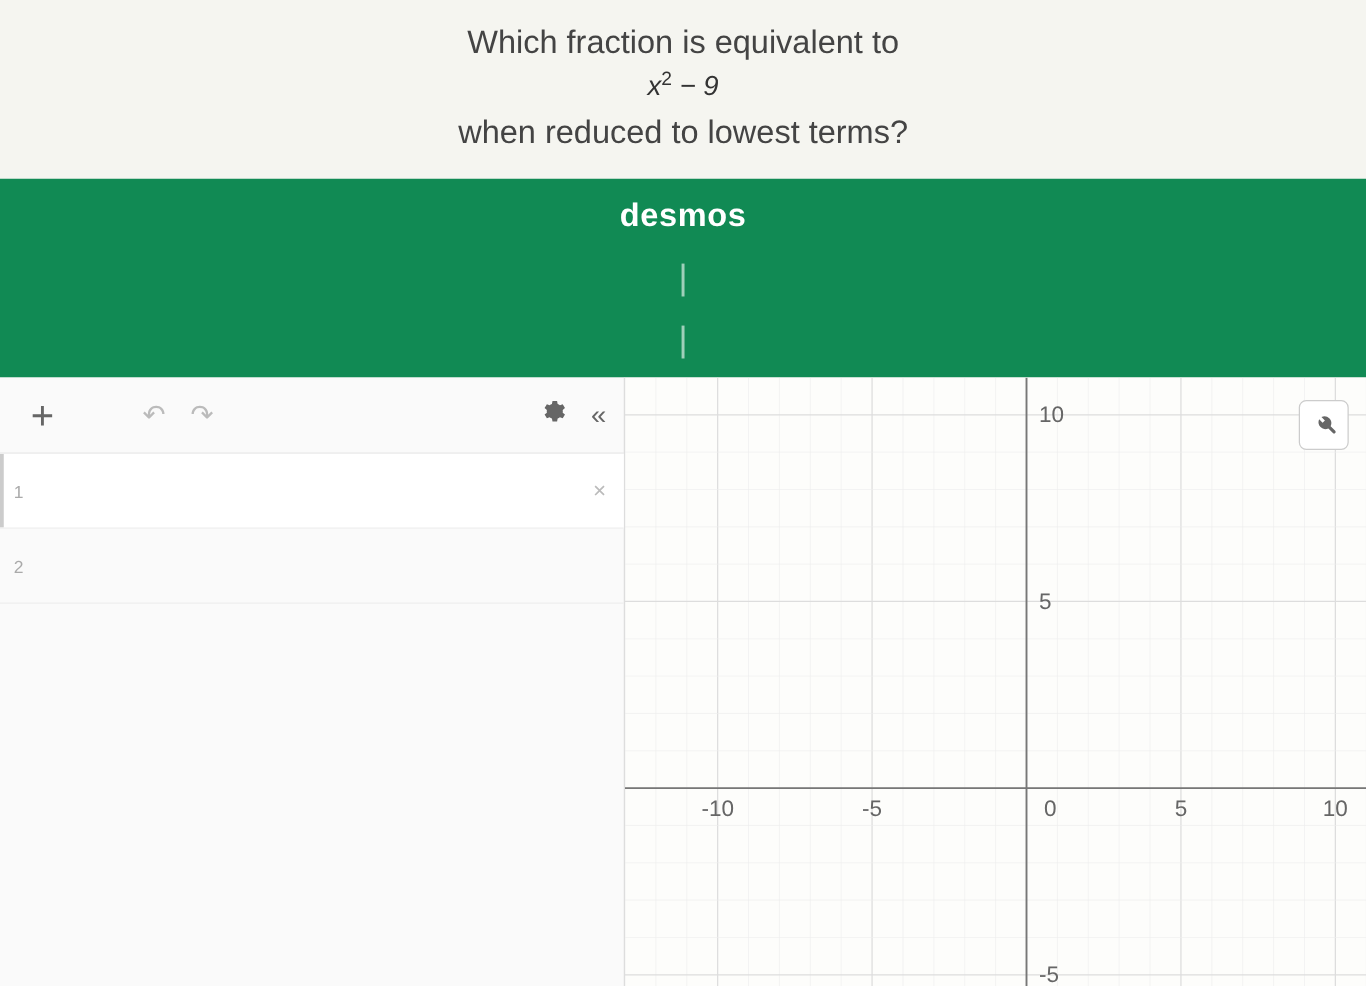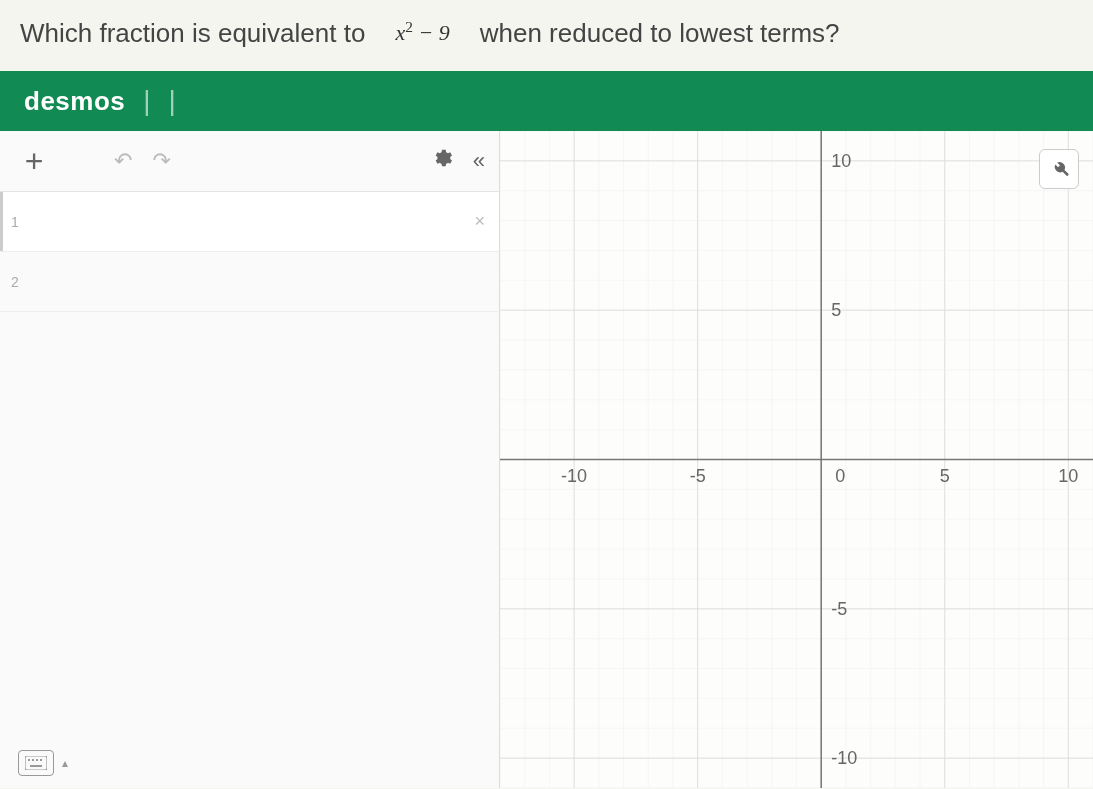--- a/index.html
+++ b/index.html
@@ -11,43 +11,45 @@
     overflow: hidden;
   }
   .question-bar {
     padding: 18px 20px 22px 20px;
     font-size: 26px;
     color: #444;
     display: flex;
     align-items: center;
     flex-wrap: wrap;
     gap: 6px;
+    flex-direction: column;
   }
   .fraction {
     display: inline-flex;
     flex-direction: column;
     align-items: flex-end;
-    font-family: Liberation Serif, serif;
+    font-family: Liberation Sans, sans-serif;
     font-style: italic;
     font-size: 22px;
     color: #333;
     margin: 0 18px;
     vertical-align: middle;
   }
   .fraction .num { padding: 0 6px 2px 6px; }
   .fraction .den { border-top: 1.5px solid #333; padding: 2px 6px 0 6px; }
   .sup { font-size: 0.7em; vertical-align: super; font-style: normal;}
   .header-bar {
     background: #118a54;
     color: #fff;
     display: flex;
     align-items: center;
     padding: 14px 24px;
     font-size: 26px;
     gap: 18px;
+    flex-direction: column;
   }
   .header-bar .brand { font-weight: 600; letter-spacing: 0.5px; }
   .header-bar .divider { color: rgba(255,255,255,0.6); font-size: 28px; }
   .header-bar .segment { font-weight: 400; }
   .main {
     display: flex;
     height: calc(789px - 70px - 62px);
   }
   .left-panel {
     width: 500px;

